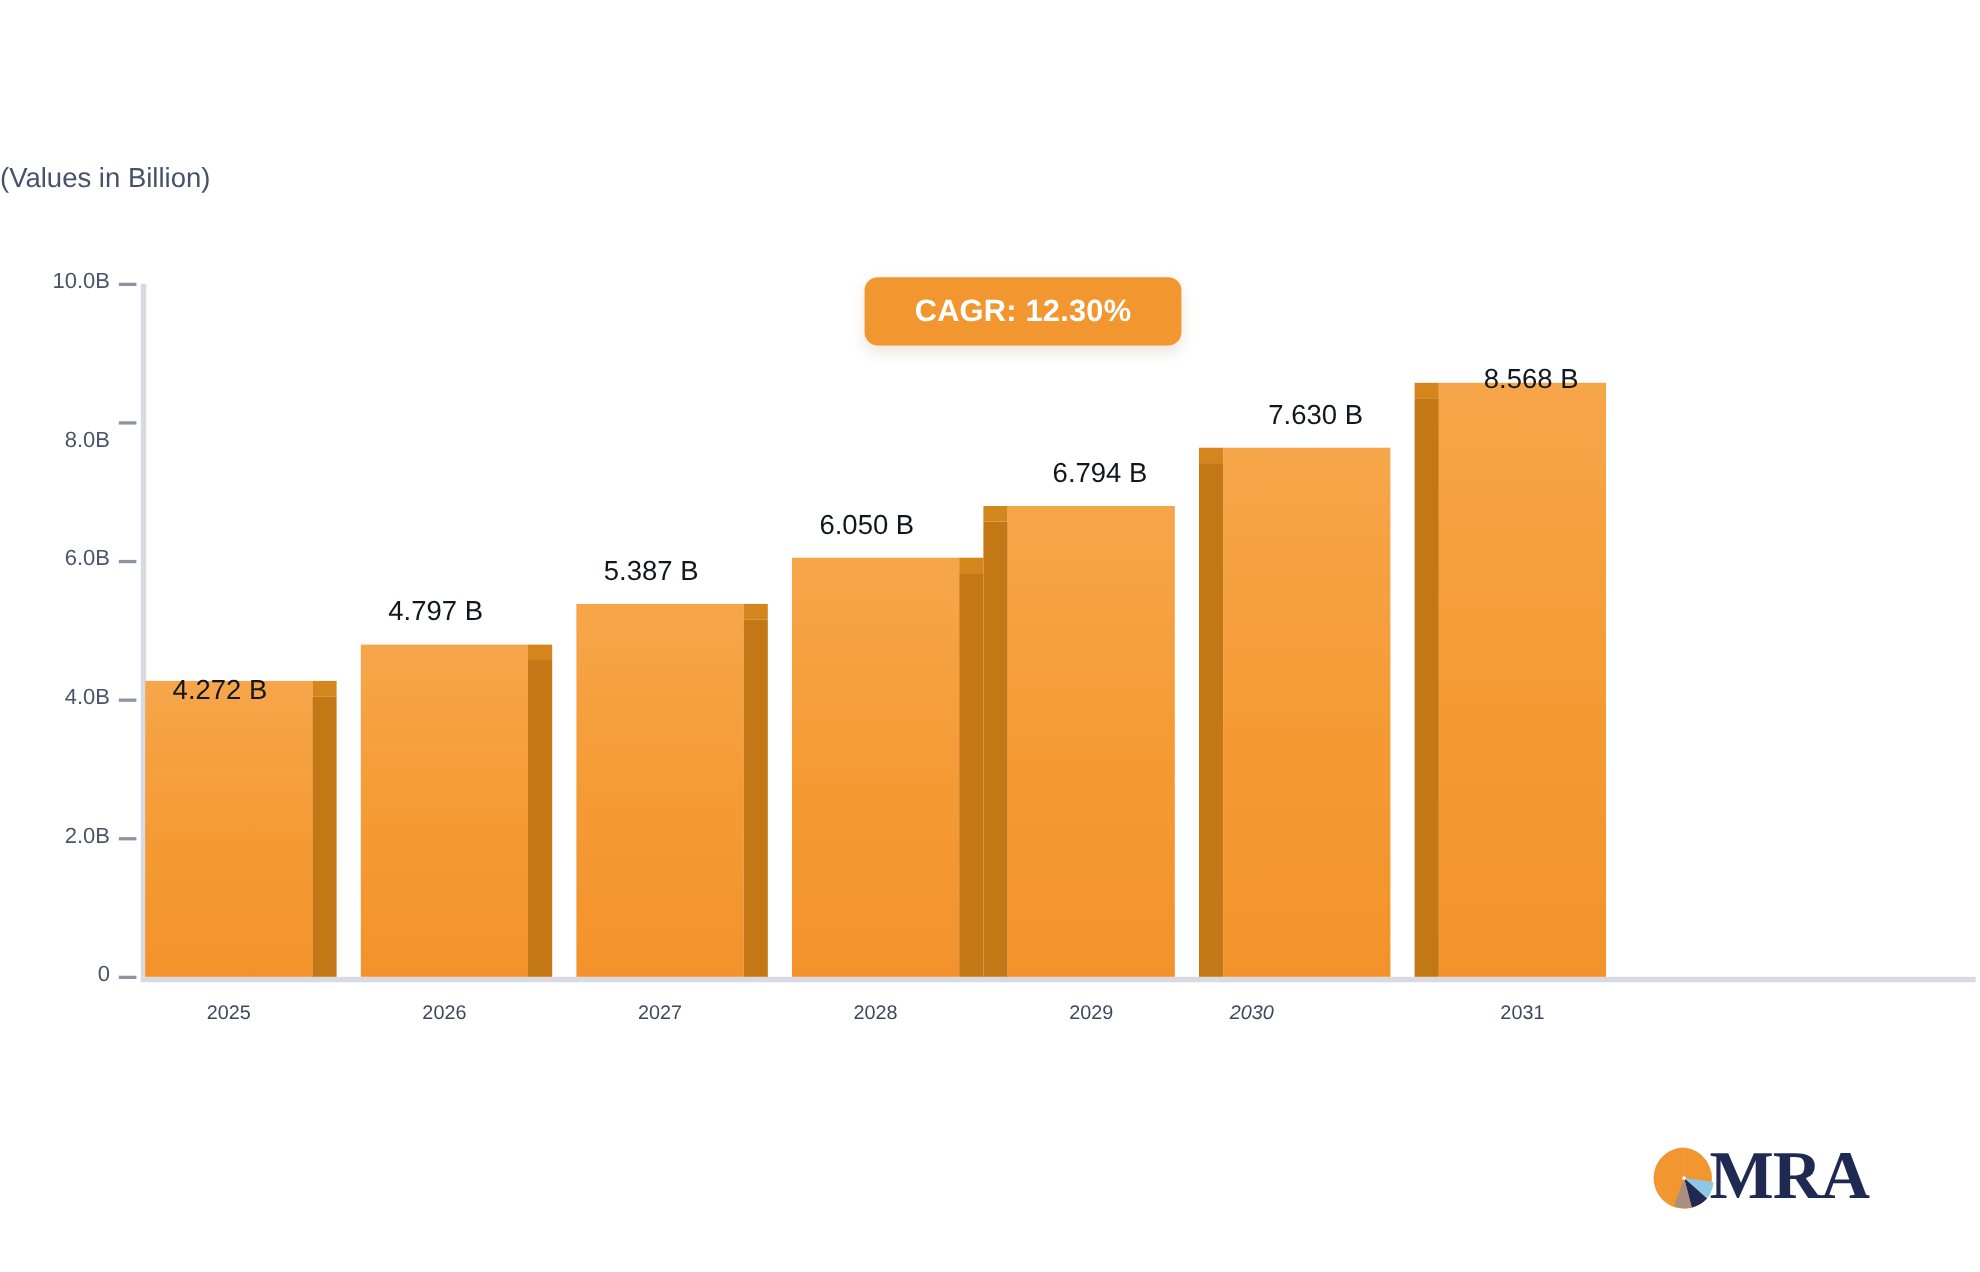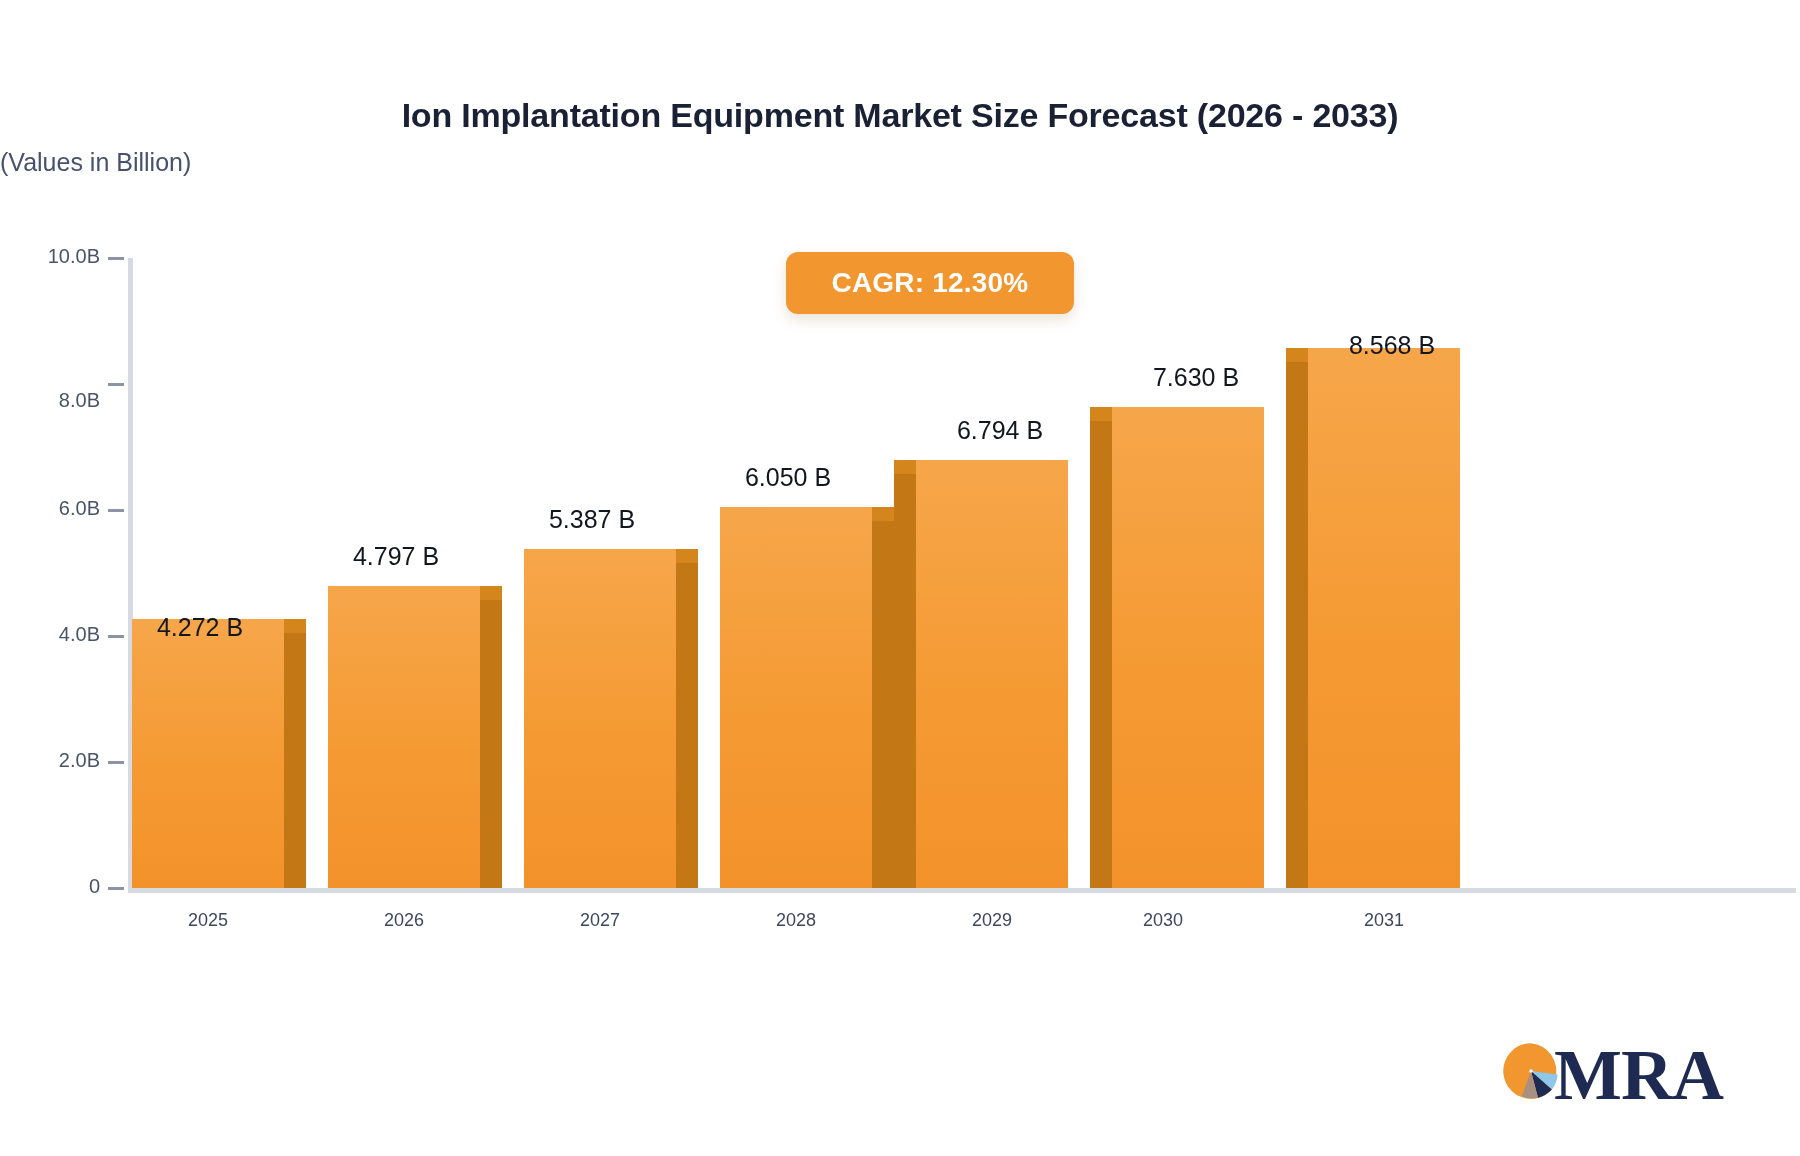--- a/index.html
+++ b/index.html
@@ -102,30 +102,29 @@
     font-size: 18px; color: #3d4760;
     font-family: "Liberation Sans", sans-serif;
   }
 
   
   .logo { position: absolute; left: 1502px; top: 1038px; width: 200px; height: 72px; }
   .logo-mark { position: absolute; left: 0; top: 4px; width: 58px; height: 58px; }
   .logo-text {
     position: absolute; left: 52px; top: -4px;
     font-family: "Liberation Serif", serif;
-    font-size: 72px; font-weight: bold; color: #1f2a52;
+    font-size: 62px; font-weight: bold; color: #1f2a52;
     letter-spacing: -1px;
   }
 </style>
 </head>
 <body>
 
 <div class="page">
 
-  <div class="chart-title">Ion Implantation Equipment Market Size Forecast (2026 - 2033)</div>
   <div class="chart-subtitle">(Values in Billion)</div>
 
   <div class="cagr-badge">CAGR: 12.30%</div>
 
   <div id="yticks">
       <div class="ytick" style="left: 8px; top: 245px;">10.0B</div>
       <div class="ytick-dash" style="left: 108px; top: 257px;"></div>
       <div class="ytick" style="left: 8px; top: 371px; margin-top: 18px;">8.0B</div>
       <div class="ytick-dash" style="left: 108px; top: 383px;"></div>
       <div class="ytick" style="left: 8px; top: 497px;">6.0B</div>
@@ -179,21 +178,21 @@
         </div>
       </div>
   </div>
 
   <div id="xticks">
       <div class="xtick" style="width: 180px; left: 118px; top: 910px;">2025</div>
       <div class="xtick" style="width: 180px; left: 314px; top: 910px;">2026</div>
       <div class="xtick" style="width: 180px; left: 510px; top: 910px;">2027</div>
       <div class="xtick" style="width: 180px; left: 706px; top: 910px;">2028</div>
       <div class="xtick" style="width: 180px; left: 902px; top: 910px;">2029</div>
-      <div class="xtick" style="width: 180px; left: 1073px; top: 910px;">2030</div>
+      <div class="xtick" style="width: 180px; left: 1048px; top: 910px; font-style: italic;">2030</div>
       <div class="xtick" style="width: 180px; left: 1294px; top: 910px;">2031</div>
     </div>
 
   <div id="vlabels">
       <div class="bar-value" style="width: 220px; left: 90px; top: 574.864px; margin-top: 38px;">4.272 B</div>
       <div class="bar-value" style="width: 220px; left: 286px; top: 541.789px;">4.797 B</div>
       <div class="bar-value" style="width: 220px; left: 482px; top: 504.619px;">5.387 B</div>
       <div class="bar-value" style="width: 220px; left: 678px; top: 462.85px;">6.050 B</div>
       <div class="bar-value" style="width: 220px; left: 890px; top: 415.978px;">6.794 B</div>
       <div class="bar-value" style="width: 220px; left: 1086px; top: 363.31px;">7.630 B</div>

